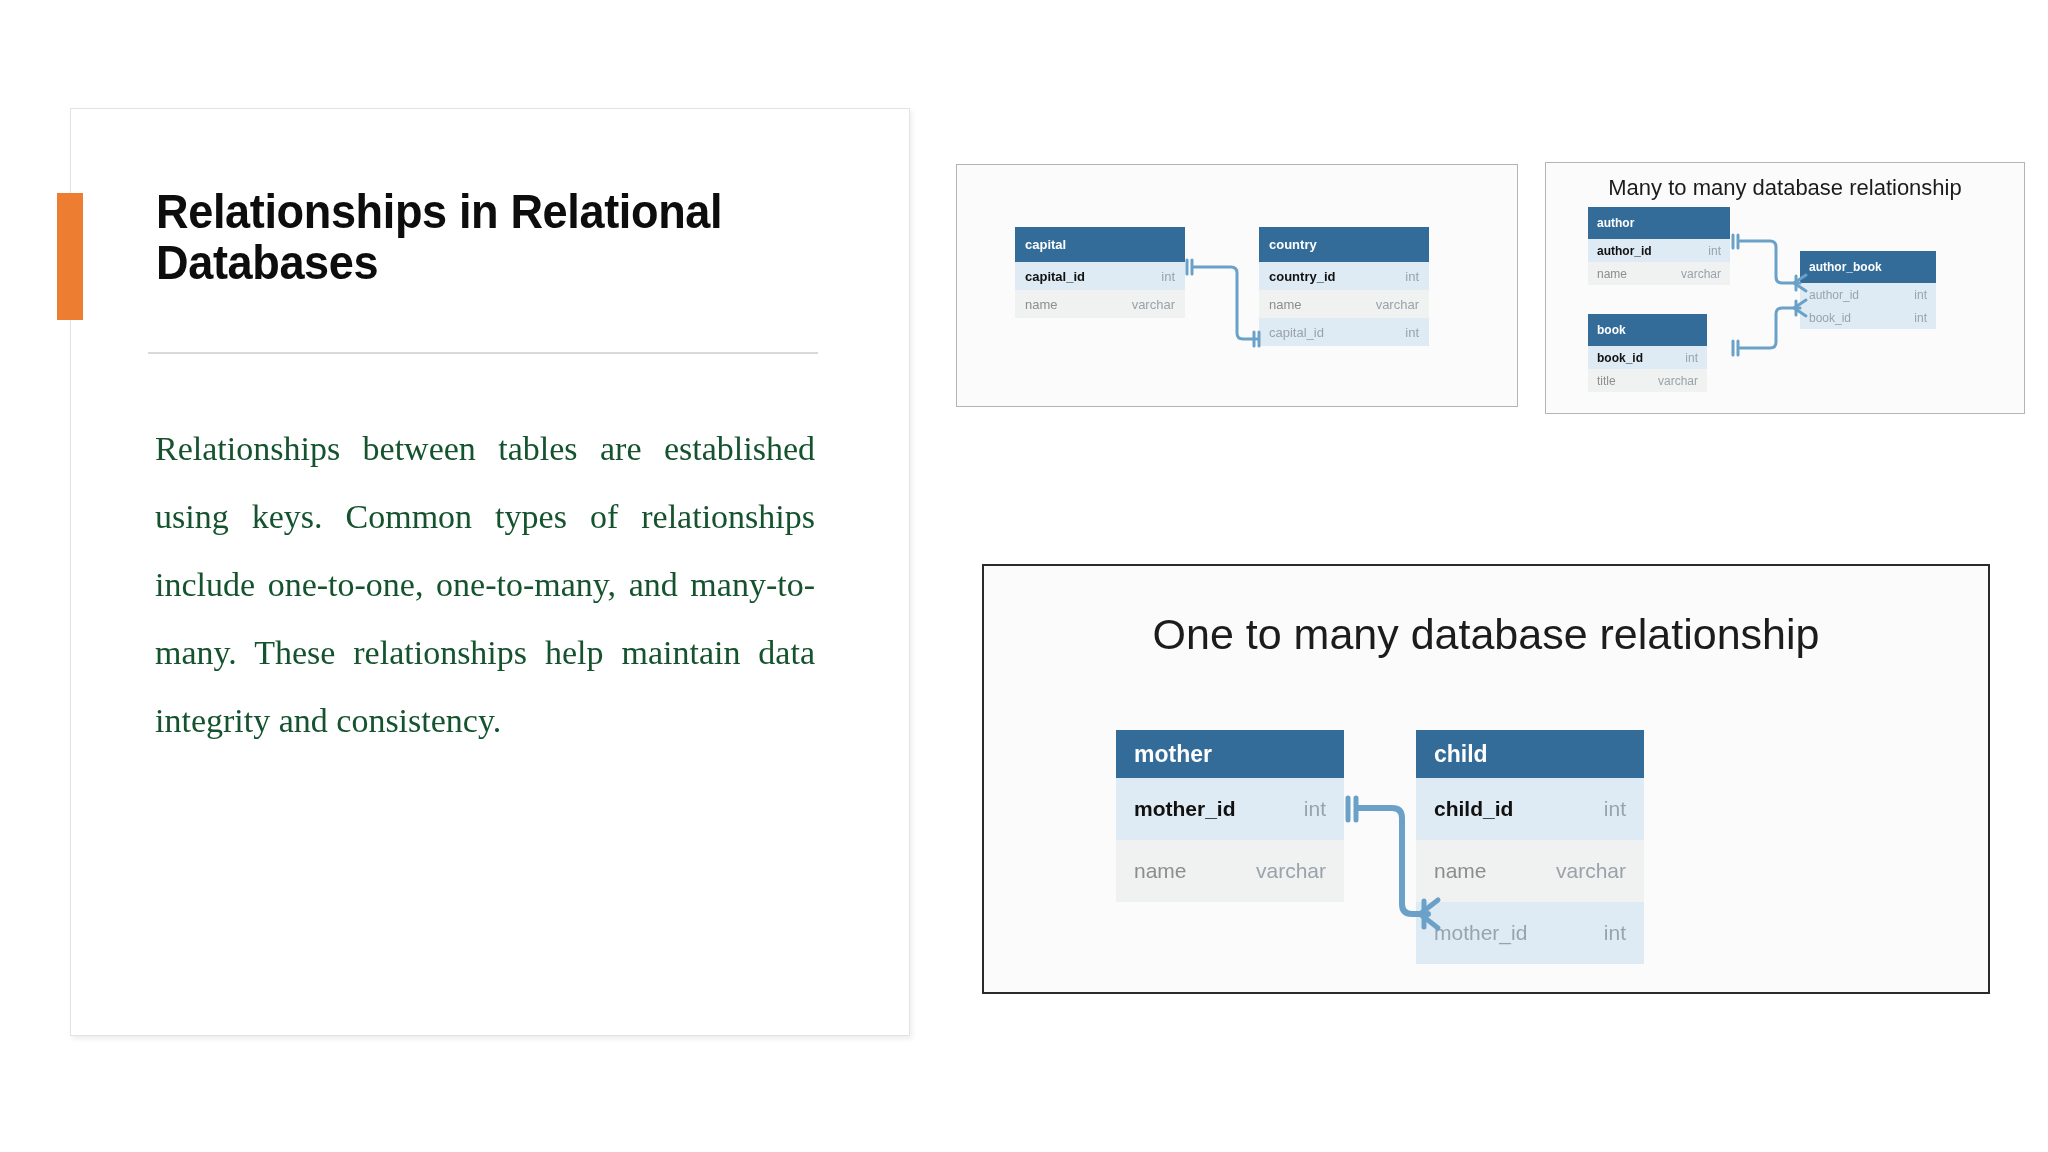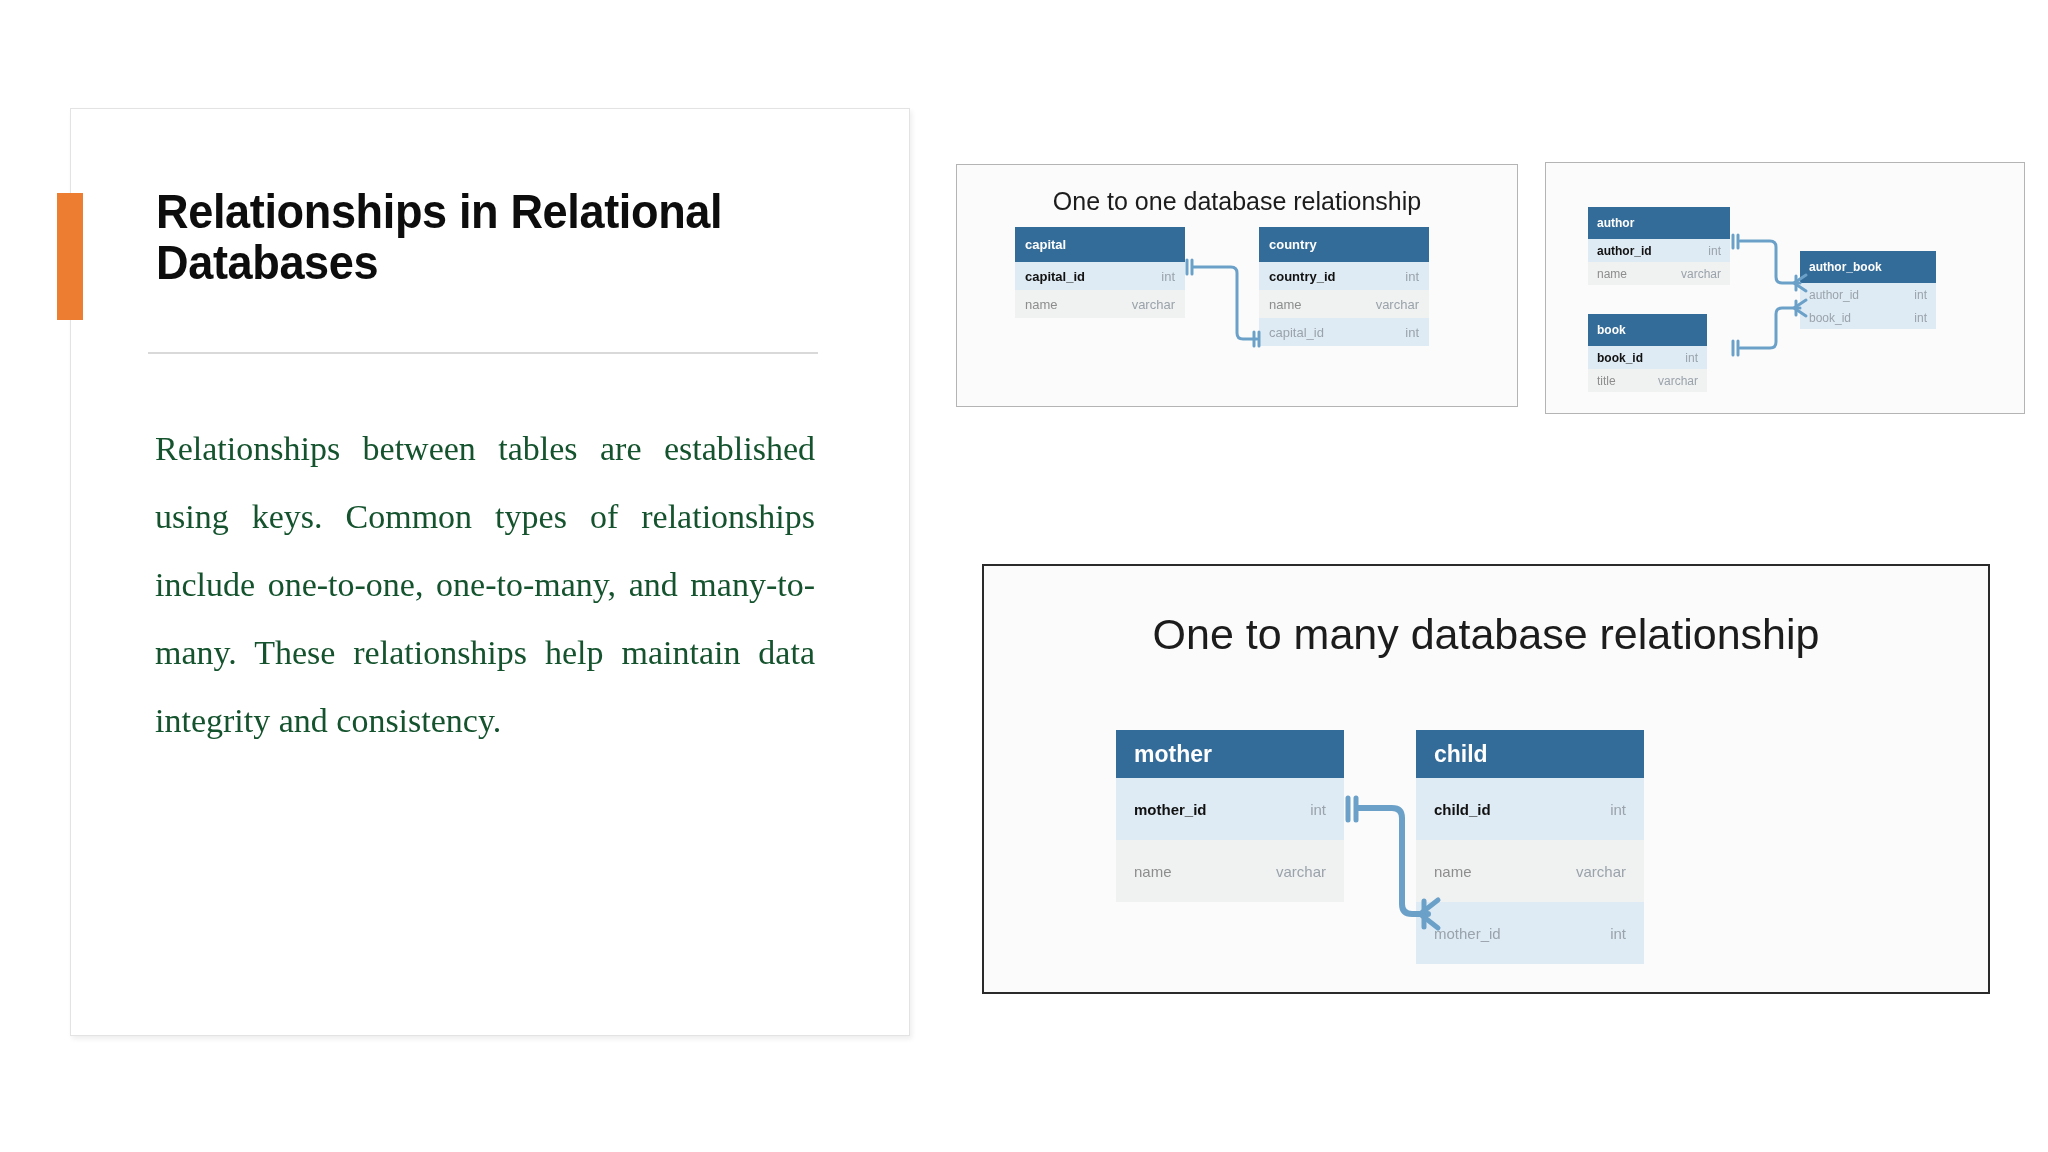--- a/index.html
+++ b/index.html
@@ -167,21 +167,21 @@
   .er-row.pk .col-type { color: #9aa3ab; }
 
   
   .sm .er-head { height: 35px; padding: 0 10px; font-size: 13px; }
   .sm .er-row  { height: 28px; padding: 0 10px; font-size: 13px; }
 
   .xs .er-head { height: 22px; padding: 16px 9px; font-size: 12px; }
   .xs .er-row  { height: 23px; padding: 0 9px; font-size: 12px; }
 
   .lg .er-head { height: 48px; padding: 0 18px; font-size: 23px; }
-  .lg .er-row  { height: 62px; padding: 4px 18px; font-size: 15px; }
+  .lg .er-row  { height: 62px; padding: 4px 18px; font-size: 21px; }
 
   
   .connector-svg {
     position: absolute;
     overflow: visible;
     pointer-events: none;
   }
   .conn-path {
     fill: none;
     stroke: #6ba1c8;
@@ -206,21 +206,20 @@
 
 <div id="slide-title">Relationships in Relational
 Databases</div>
 
 <div id="title-divider"></div>
 
 <div id="body-text">Relationships between tables are established using keys. Common types of relationships include one-to-one, one-to-many, and many-to-many. These relationships help maintain data integrity and consistency.</div>
 
 <div class="diagram-frame" id="frame-one-to-one">
 
-  <div class="diagram-title" id="title-one-to-one">One to one database relationship</div>
 
   <div class="er-table sm" style="left:58px; top:62px; width:170px;">
     <div class="er-head">capital</div>
     <div class="er-row pk">
       <span class="col-name">capital_id</span>
       <span class="col-type">int</span>
     </div>
     <div class="er-row plain">
       <span class="col-name">name</span>
       <span class="col-type">varchar</span>
@@ -247,20 +246,21 @@
     <path class="conn-path" d="M 8,40 L 46,40 Q 52,40 52,46 L 52,106 Q 52,112 58,112 L 72,112"></path>
     <line class="conn-tick" x1="2" y1="33" x2="2" y2="47"></line>
     <line class="conn-tick" x1="7" y1="33" x2="7" y2="47"></line>
     <line class="conn-tick" x1="69" y1="105" x2="69" y2="119"></line>
     <line class="conn-tick" x1="74" y1="105" x2="74" y2="119"></line>
   </svg>
 </div>
 
 <div class="diagram-frame" id="frame-many-to-many">
 
+  <div class="diagram-title" id="title-many-to-many">Many to many database relationship</div>
 
   <div class="er-table xs" style="left:42px; top:44px; width:142px;">
     <div class="er-head">author</div>
     <div class="er-row pk">
       <span class="col-name">author_id</span>
       <span class="col-type">int</span>
     </div>
     <div class="er-row plain">
       <span class="col-name">name</span>
       <span class="col-type">varchar</span>

